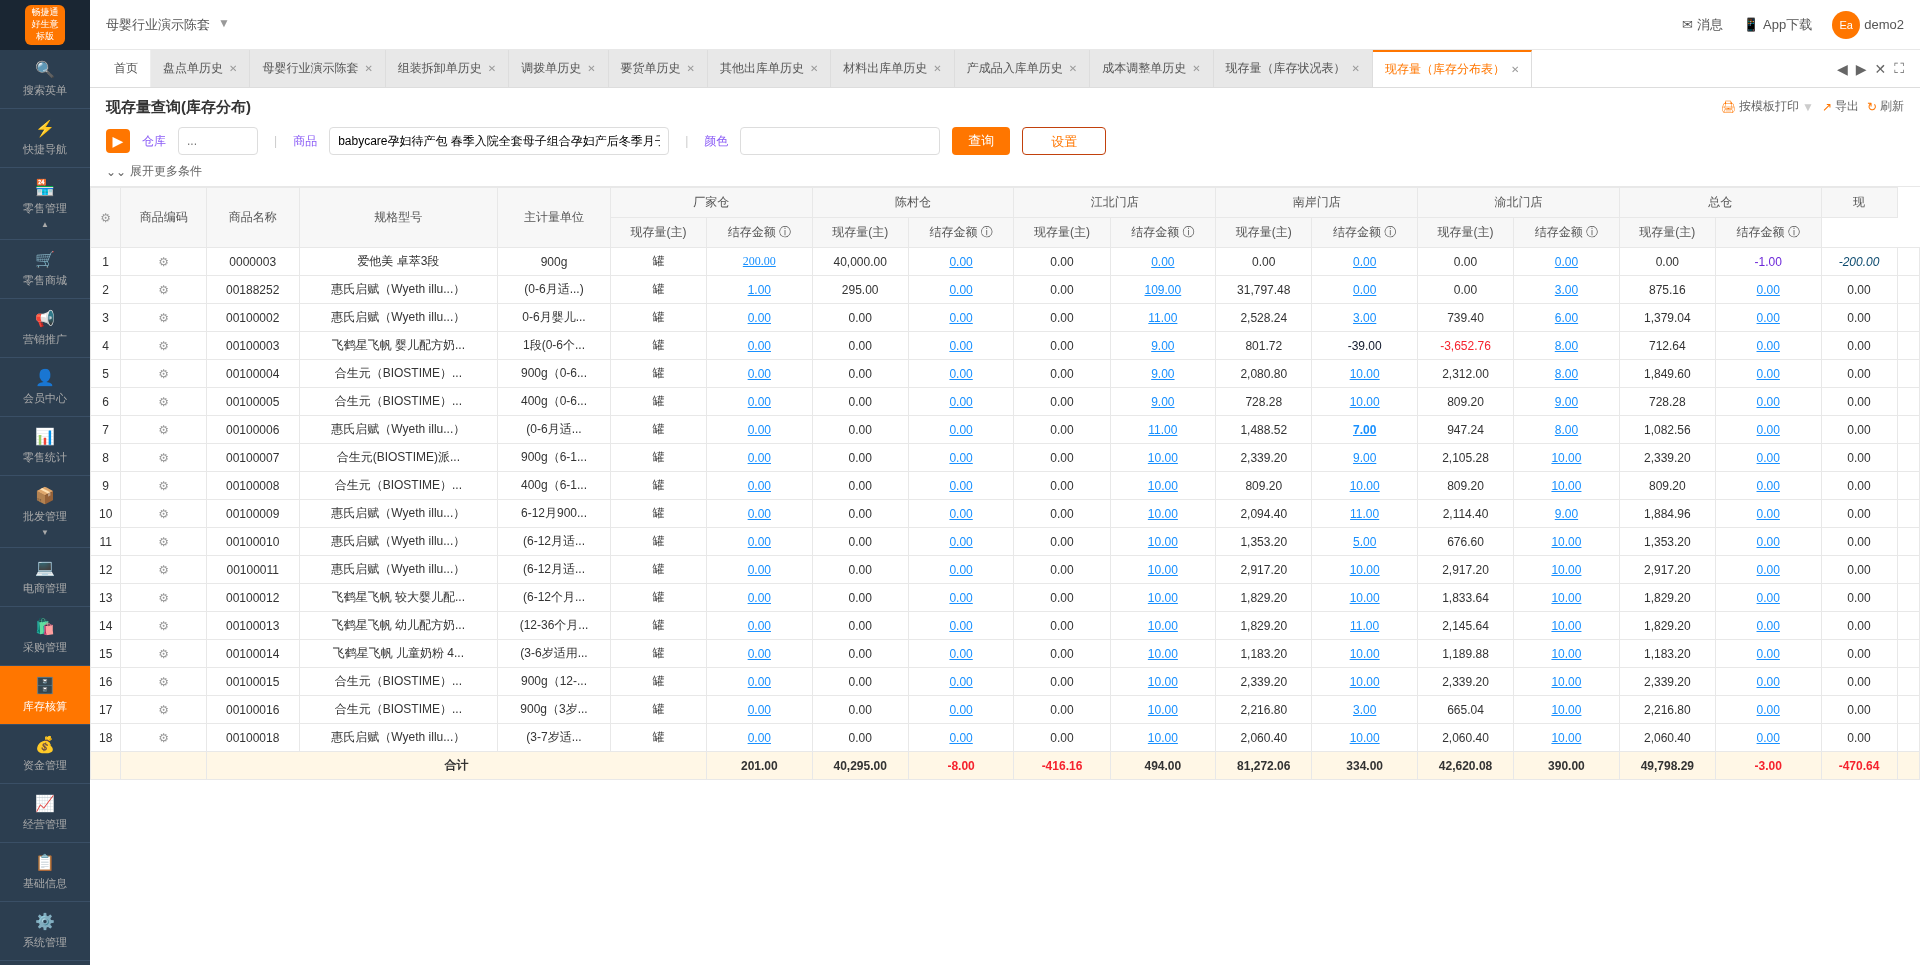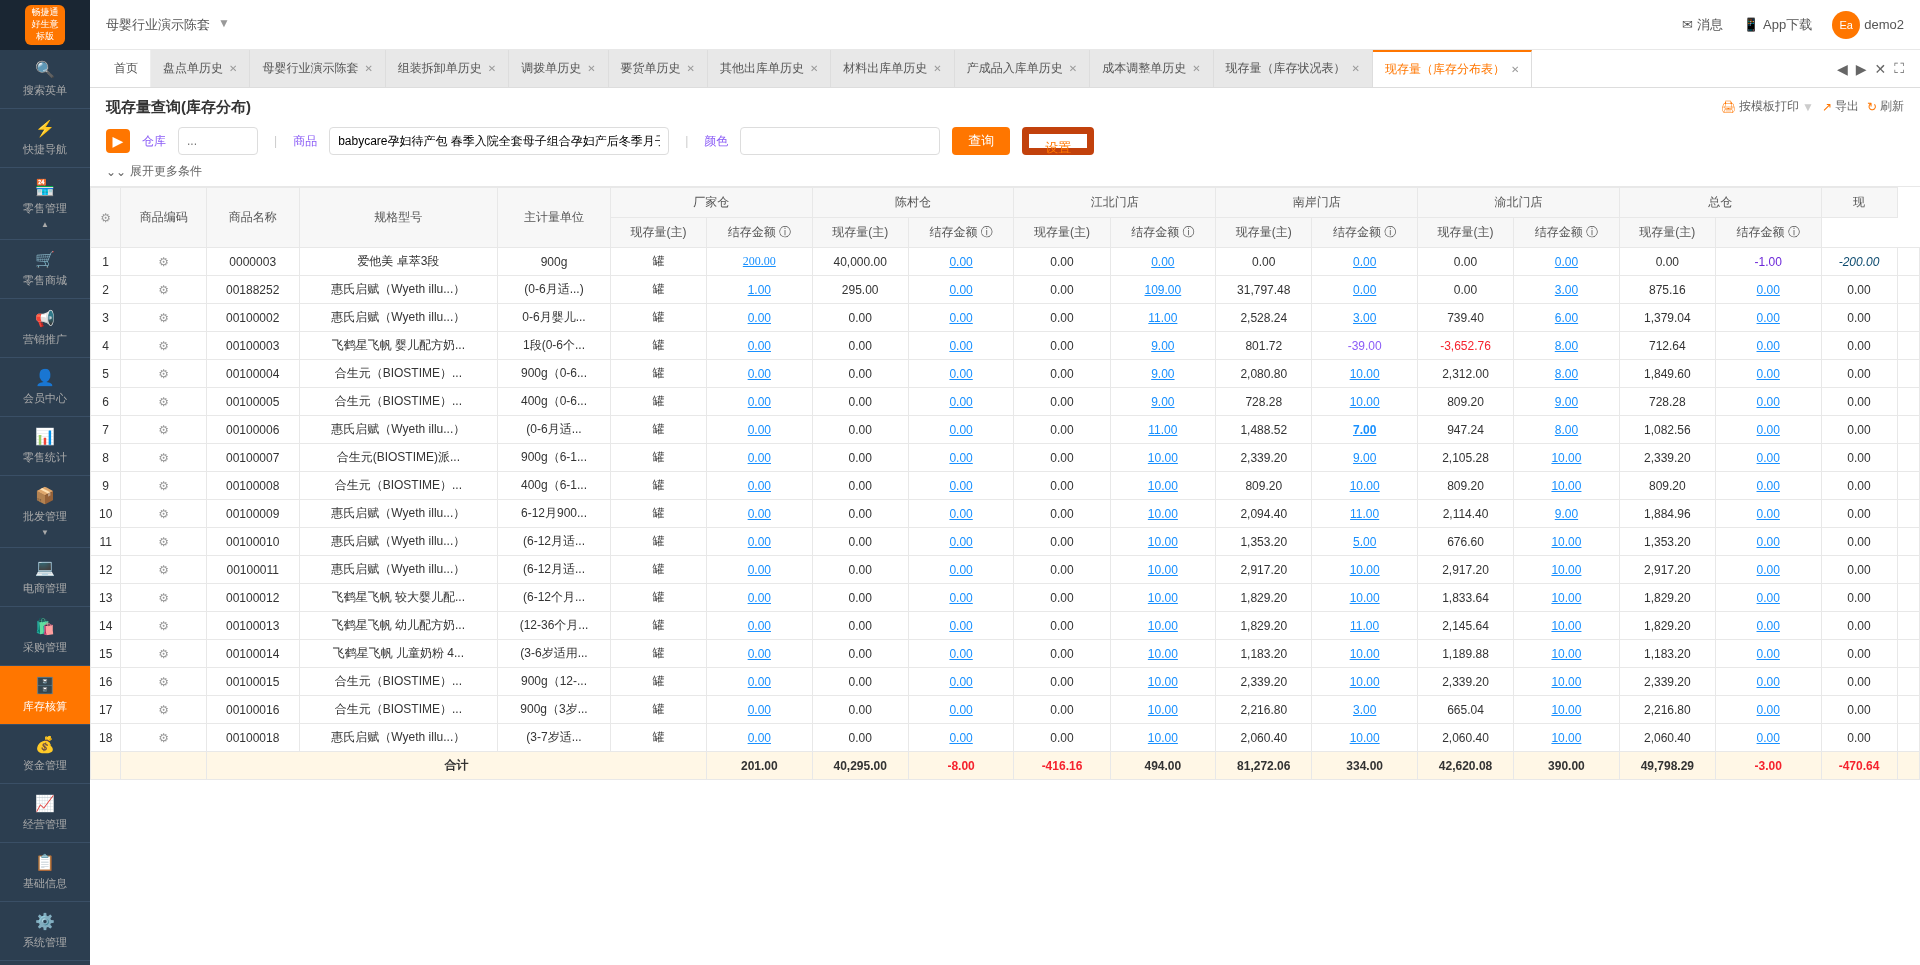--- a/index.html
+++ b/index.html
@@ -153,23 +153,23 @@
       border: none;
       border-radius: 4px;
       padding: 5px 16px;
       cursor: pointer;
       font-size: 13px;
       height: 28px;
     }
     .btn-setting {
       background: #fff;
       color: #ff7600;
-      border: 7px solid #c2410c;
+      border: 1px solid #c2410c;
       border-radius: 4px;
-      padding: 5px 16px;
+      padding: 5px 28px;
       cursor: pointer;
       font-size: 13px;
       height: 28px;
     }
     .expand-more {
       display: flex;
       align-items: center;
       gap: 4px;
       color: #666;
       cursor: pointer;
@@ -564,21 +564,21 @@
             <td><span>00100003</span></td>
             <td><span>飞鹤星飞帆 婴儿配方奶...</span></td>
             <td><span>1段(0-6个...</span></td>
             <td><span>罐</span></td>
             <td><span style="color: rgb(24, 144, 255); text-decoration: underline; cursor: pointer;">0.00</span></td>
             <td><span>0.00</span></td>
             <td><span style="color: rgb(24, 144, 255); text-decoration: underline; cursor: pointer;">0.00</span></td>
             <td><span>0.00</span></td>
             <td><span style="color: rgb(24, 144, 255); text-decoration: underline; cursor: pointer;">9.00</span></td>
             <td><span>801.72</span></td>
-            <td><span style="color: #8b5cf6;">-39.00</span></td>
+            <td><span style="color: #0f172a;">-39.00</span></td>
             <td><span style="color: rgb(245, 34, 45);">-3,652.76</span></td>
             <td><span style="color: rgb(24, 144, 255); text-decoration: underline; cursor: pointer;">8.00</span></td>
             <td><span>712.64</span></td>
             <td><span style="color: rgb(24, 144, 255); text-decoration: underline; cursor: pointer;">0.00</span></td>
             <td><span>0.00</span></td>
             <td><span></span></td>
           </tr>
           <tr>
             <td><span>5</span></td>
             <td style="color: rgb(153, 153, 153); cursor: pointer;">⚙</td>

